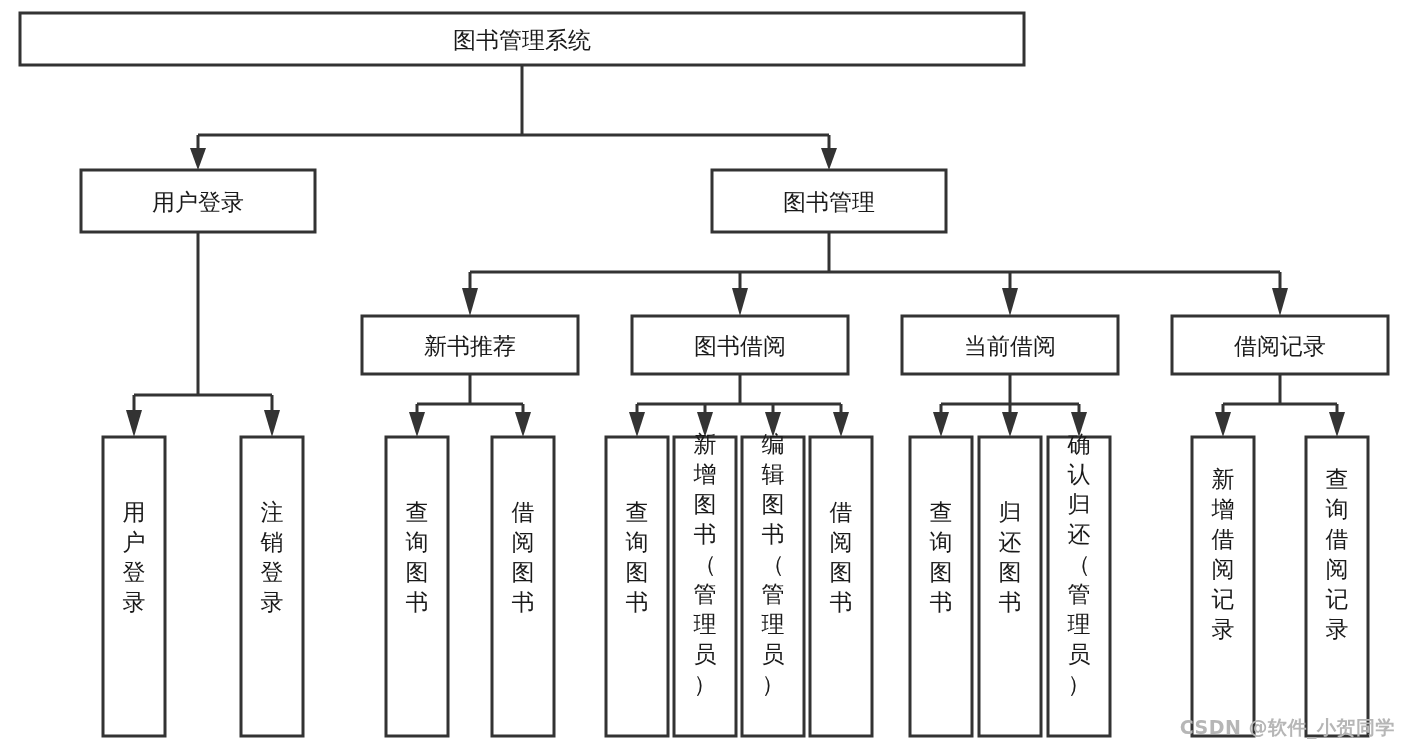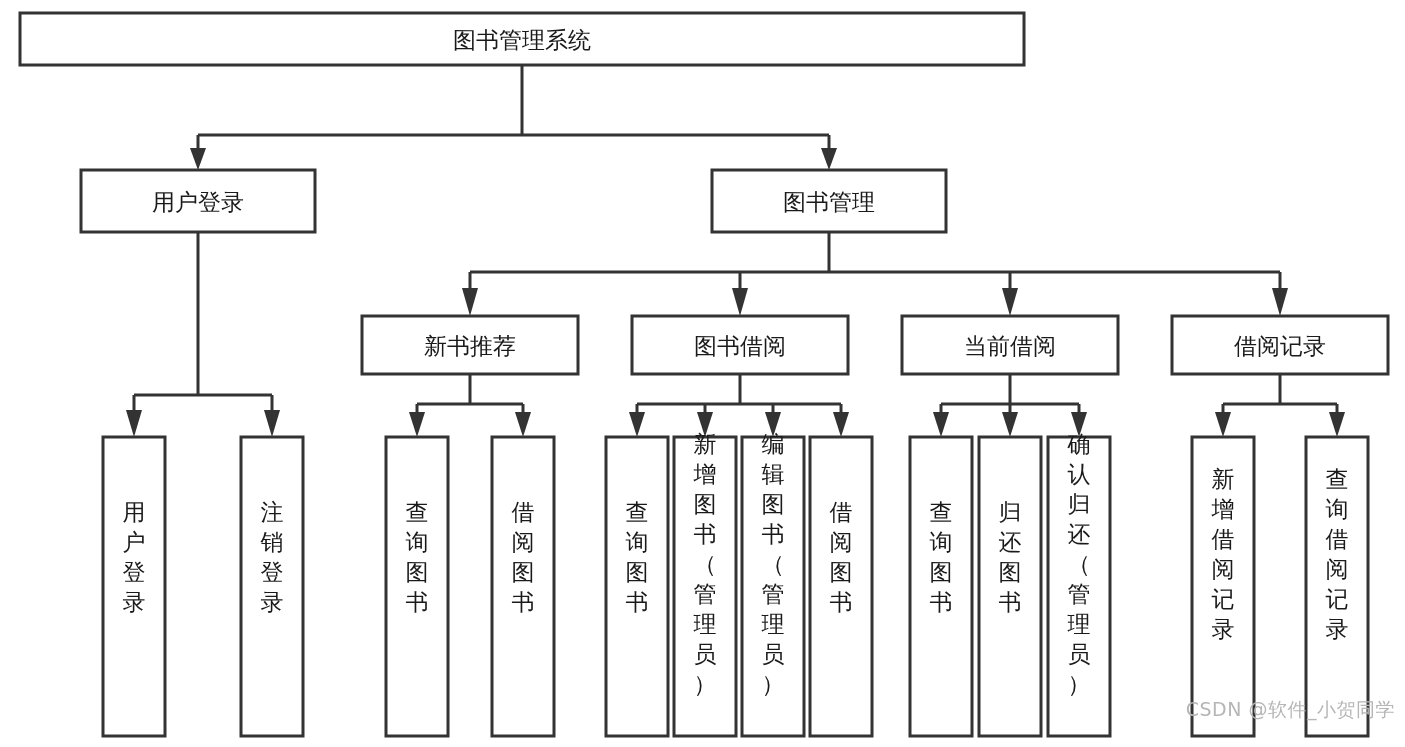--- a/index.html
+++ b/index.html
@@ -50,26 +50,27 @@
   }
   .node-label-vertical {
     font-family: "DejaVu Sans", "Liberation Sans", sans-serif;
     fill: #1a1a1a;
     font-size: 23px;
     text-anchor: middle;
   }
   .watermark {
     position: absolute;
     right: 10px;
-    bottom: 24px;
+    bottom: 6px;
     font-family: "DejaVu Sans", "Liberation Sans", sans-serif;
     font-size: 19px;
     color: #b6b6b6;
     white-space: nowrap;
     letter-spacing: 0.5px;
+    font-weight: bold;
   }
 </style>
 </head>
 <body>
 
 <div id="diagram-root">
 
   <svg class="flow" viewBox="0 0 1405 747" xmlns="http://www.w3.org/2000/svg">
 
     <g>

